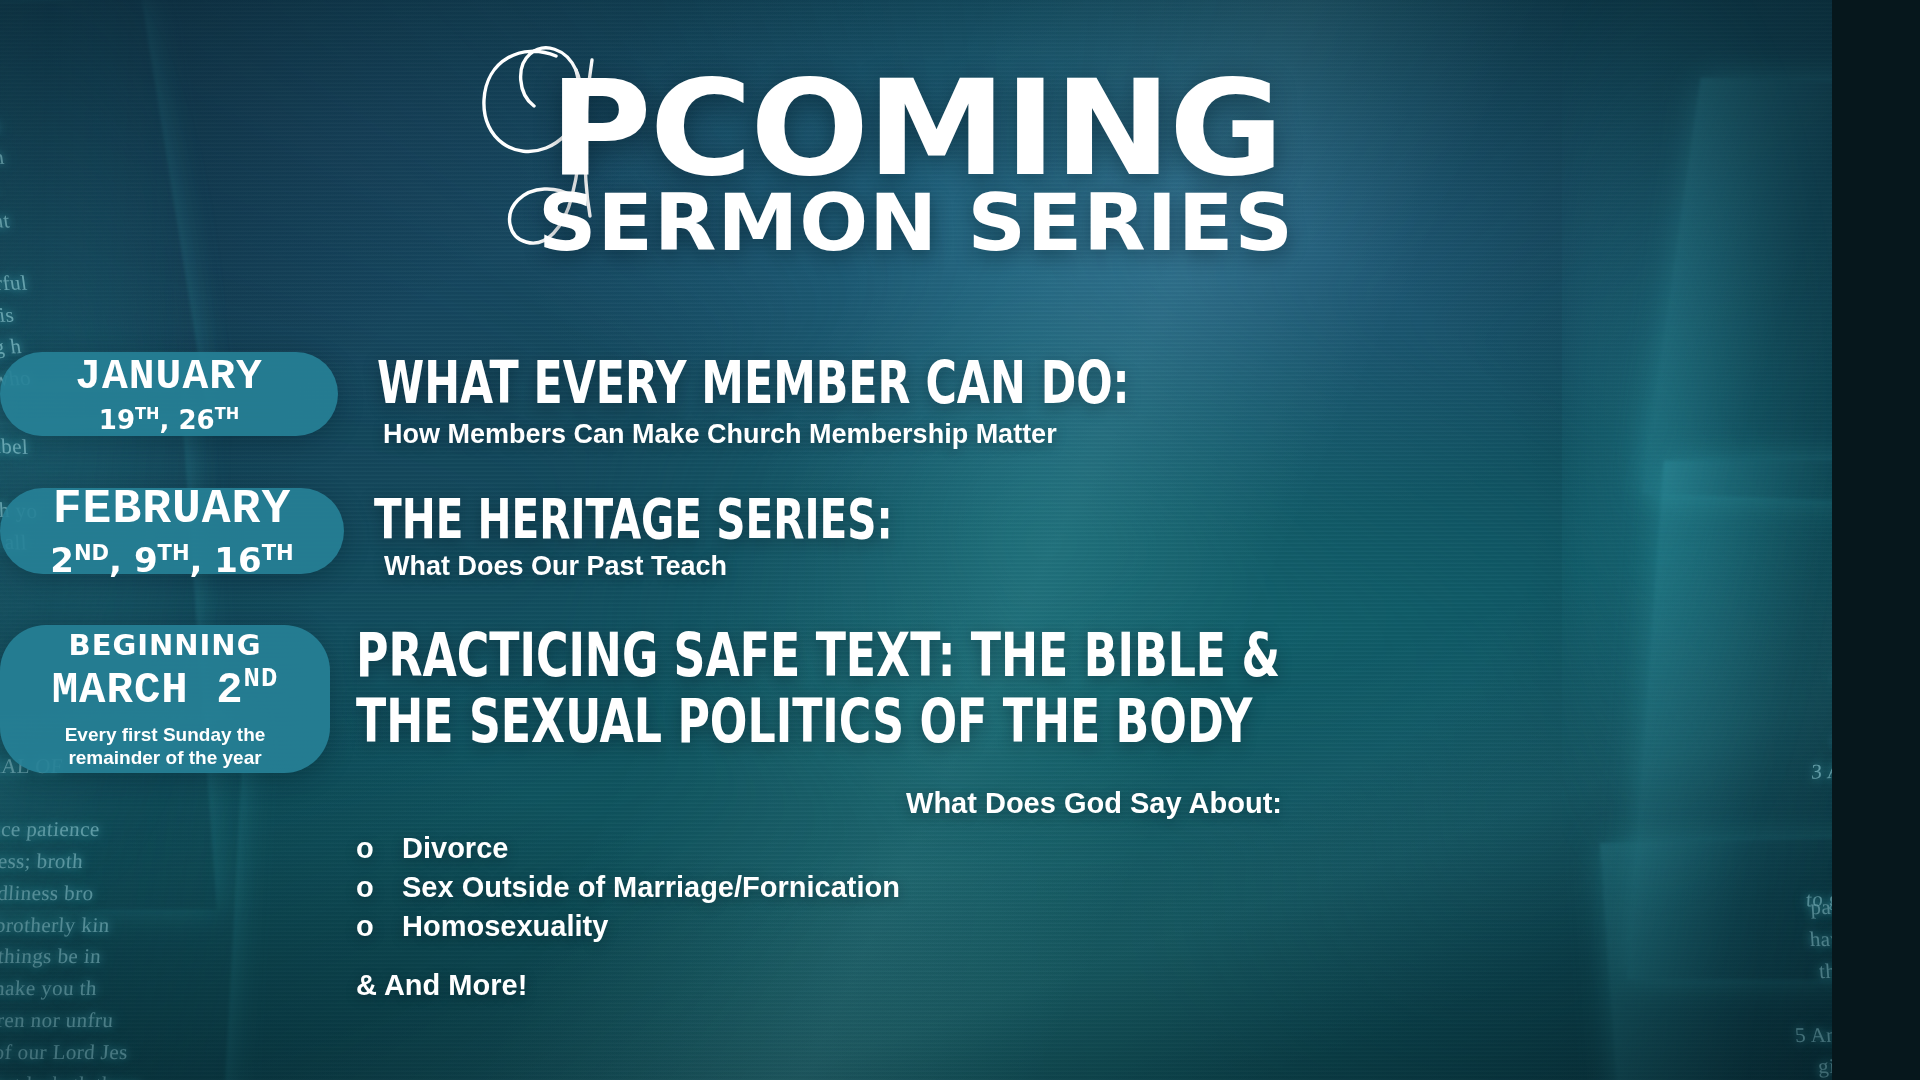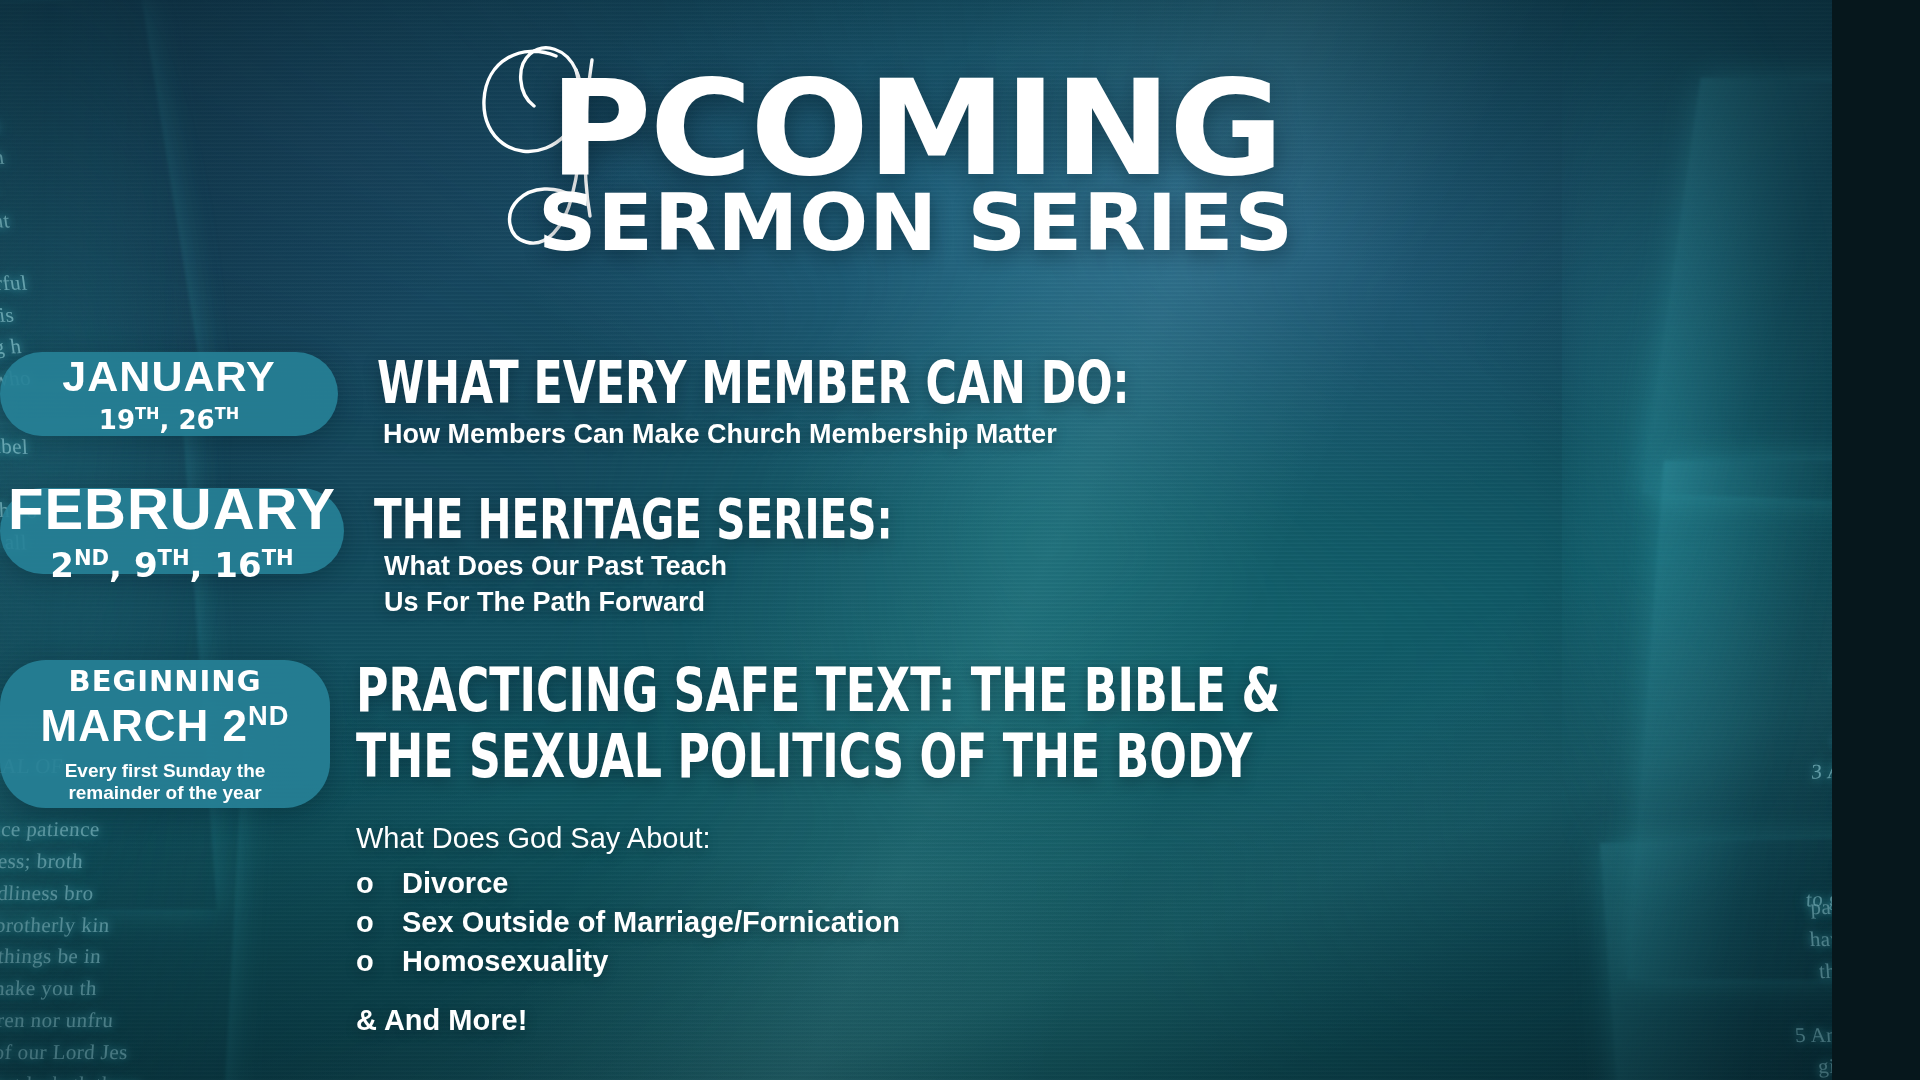--- a/index.html
+++ b/index.html
@@ -182,21 +182,21 @@
     background: rgba(38,128,150,0.92);
     color: #fff;
     text-align: center;
     border-radius: 60px;
     box-shadow: 0 6px 26px rgba(0,25,35,0.30);
     display: flex;
     flex-direction: column;
     justify-content: center;
   }
   .badge-month {
-    font-family: Liberation Sans, sans-serif;
+    font-family: Liberation Mono, monospace;
     font-weight: 700;
     letter-spacing: 1px;
     line-height: 1;
   }
   .badge-days {
     font-family: "DejaVu Sans", sans-serif;
     font-weight: 700;
     line-height: 1;
   }
   .badge sup {
@@ -235,46 +235,47 @@
   #row-jan .badge { width: 338px; height: 84px; margin-left: -282px; }
   #row-jan .badge-month { font-size: 43px; }
   #row-jan .badge-days  { font-size: 26px; margin-top: 9px; }
   #row-jan .content { margin-left: 39px; padding-top: 2px; }
   #row-jan .head-cond { font-size: 58px; }
   #row-jan .sub-bold  { font-size: 27px; margin-top: 7px; margin-left: 6px; }
 
   
   #row-feb { padding-left: 276px; margin-top: 38px; }
   #row-feb .badge { width: 344px; height: 86px; margin-left: -276px; }
-  #row-feb .badge-month { font-size: 58px; }
+  #row-feb .badge-month { font-size: 48px; }
   #row-feb .badge-days  { font-size: 34px; margin-top: 10px; }
   #row-feb .content { margin-left: 30px; padding-top: 4px; display: flex; align-items: flex-start; flex-direction: column; }
   #row-feb .head-cond { font-size: 55px; }
   #row-feb .sub-bold  { font-size: 27px; margin-left: 10px; margin-top: 4px; white-space: nowrap; }
 
   
   #row-mar { padding-left: 280px; margin-top: 42px; }
   #row-mar .badge {
     width: 330px; height: 148px; border-radius: 46px; margin-left: -280px;
     padding: 0 10px; box-sizing: border-box;
   }
   #row-mar .badge-begin { font-family: "DejaVu Sans", sans-serif; font-weight: 700; font-size: 29px; letter-spacing: 1px; }
   #row-mar .badge-month { font-size: 44px; margin-top: 6px; }
   #row-mar .badge-note  { font-size: 19px; margin-top: 12px; }
   #row-mar .content { margin-left: 26px; padding-top: 0px; }
   #row-mar .head-cond { font-size: 60px; }
   #row-mar .head-cond + .head-cond { margin-top: 6px; }
 
   .qline {
     font-family: "Liberation Sans", sans-serif;
-    font-weight: 400;
+    font-weight: 700;
     font-size: 29px;
     color: #fff;
     margin-top: 36px;
     text-shadow: 0 3px 12px rgba(0,20,30,0.35);
+    text-align: center;
   }
   .bullets { margin: 12px 0 0 0; padding: 0; list-style: none; }
   .bullets li {
     display: flex;
     align-items: baseline;
     font-family: "Liberation Sans", sans-serif;
     font-weight: 700;
     font-size: 29px;
     color: #fff;
     margin-top: 6px;
@@ -405,21 +406,20 @@
       <div class="badge">
         <div class="badge-month">FEBRUARY</div>
         <div class="badge-days">
           <span>2</span><sup>ND</sup><span>, </span><span>9</span><sup>TH</sup><span>, </span><span>16</span><sup>TH</sup>
         </div>
       </div>
       <div class="content">
         <div class="head-cond">THE HERITAGE SERIES:</div>
         <div>
           <div class="sub-bold">What Does Our Past Teach</div>
-          <div class="sub-bold">Us For The Path Forward</div>
         </div>
       </div>
     </div>
 
     <div class="row" id="row-mar">
       <div class="badge">
         <div class="badge-begin">BEGINNING</div>
         <div class="badge-month">
           <span>MARCH</span>
           <span>2</span><sup>ND</sup>

